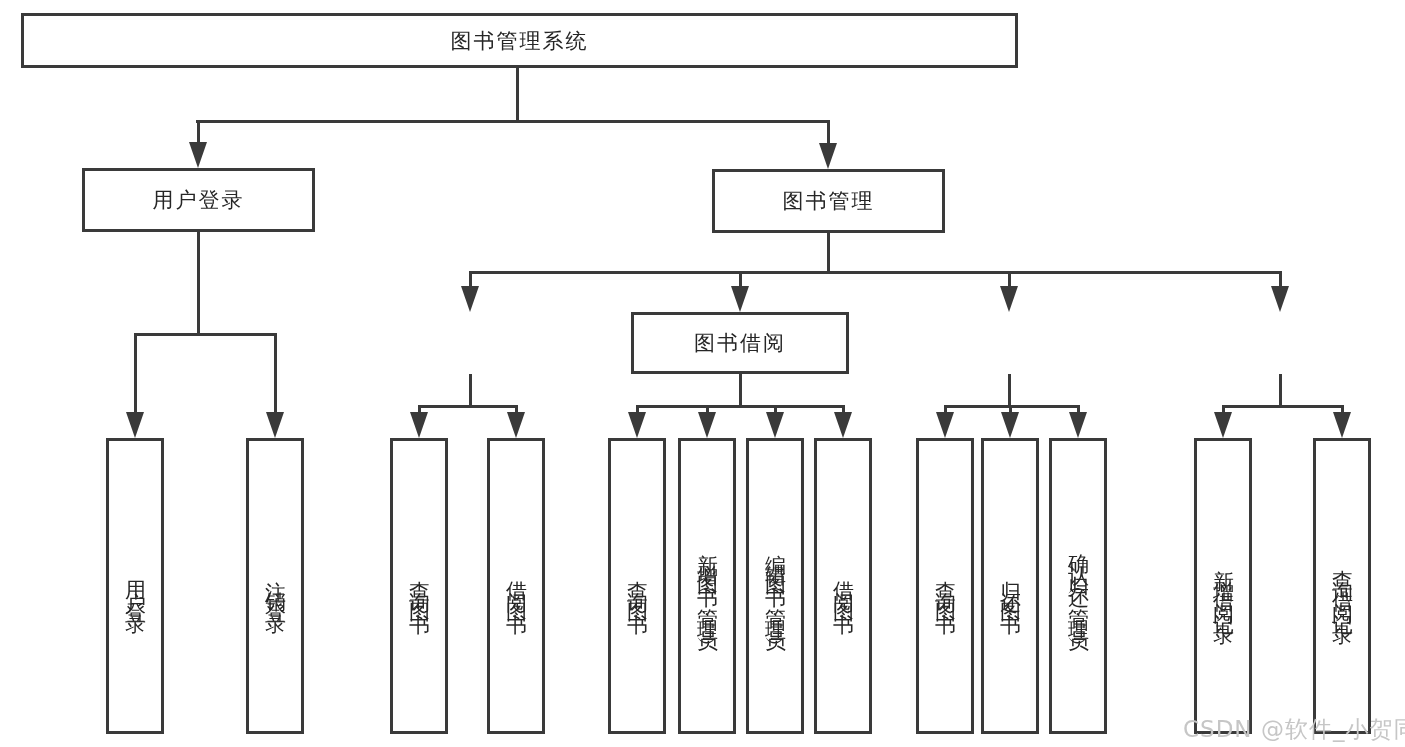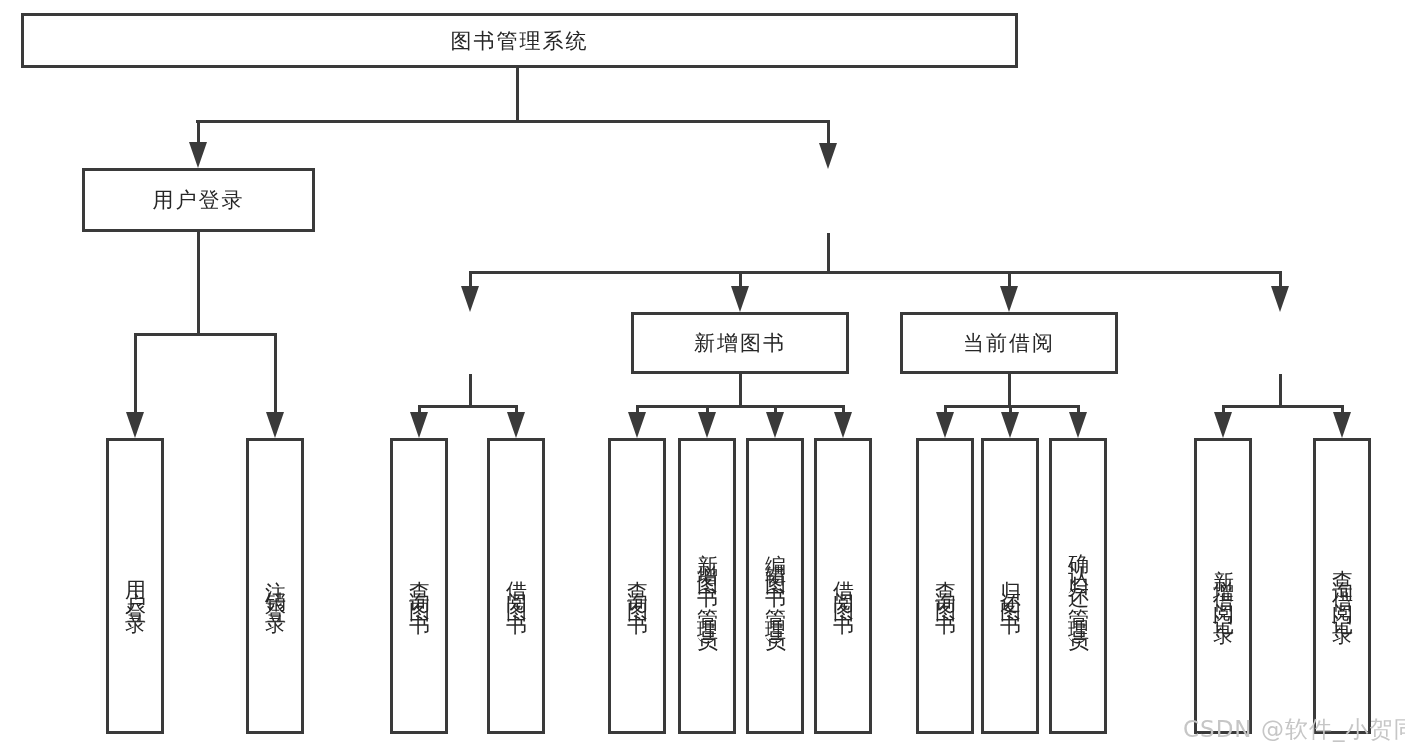--- a/index.html
+++ b/index.html
@@ -78,29 +78,29 @@
 <div id="canvas">
 
   <div class="hbox" style="left:21px;top:13px;width:997px;height:55px">
     <span class="htxt">图书管理系统</span>
   </div>
 
   <div class="hbox" style="left:82px;top:168px;width:233px;height:64px">
     <span class="htxt">用户登录</span>
   </div>
 
+  <div class="hbox" style="left:712px;top:169px;width:233px;height:64px">
+    <span class="htxt">图书管理</span>
+  </div>
 
 
   <div class="hbox" style="left:631px;top:312px;width:218px;height:62px">
-    <span class="htxt">新增图书</span>
-  </div>
-
-  <div class="hbox" style="left:900px;top:312px;width:218px;height:62px">
-    <span class="htxt">当前借阅</span>
-  </div>
+    <span class="htxt">图书借阅</span>
+  </div>
+
 
 
   <div class="leaf" style="left:106px">
     <span class="vtxt">用户登录</span>
   </div>
   <div class="leaf" style="left:246px">
     <span class="vtxt">注销登录</span>
   </div>
 
   <div class="leaf" style="left:390px">

